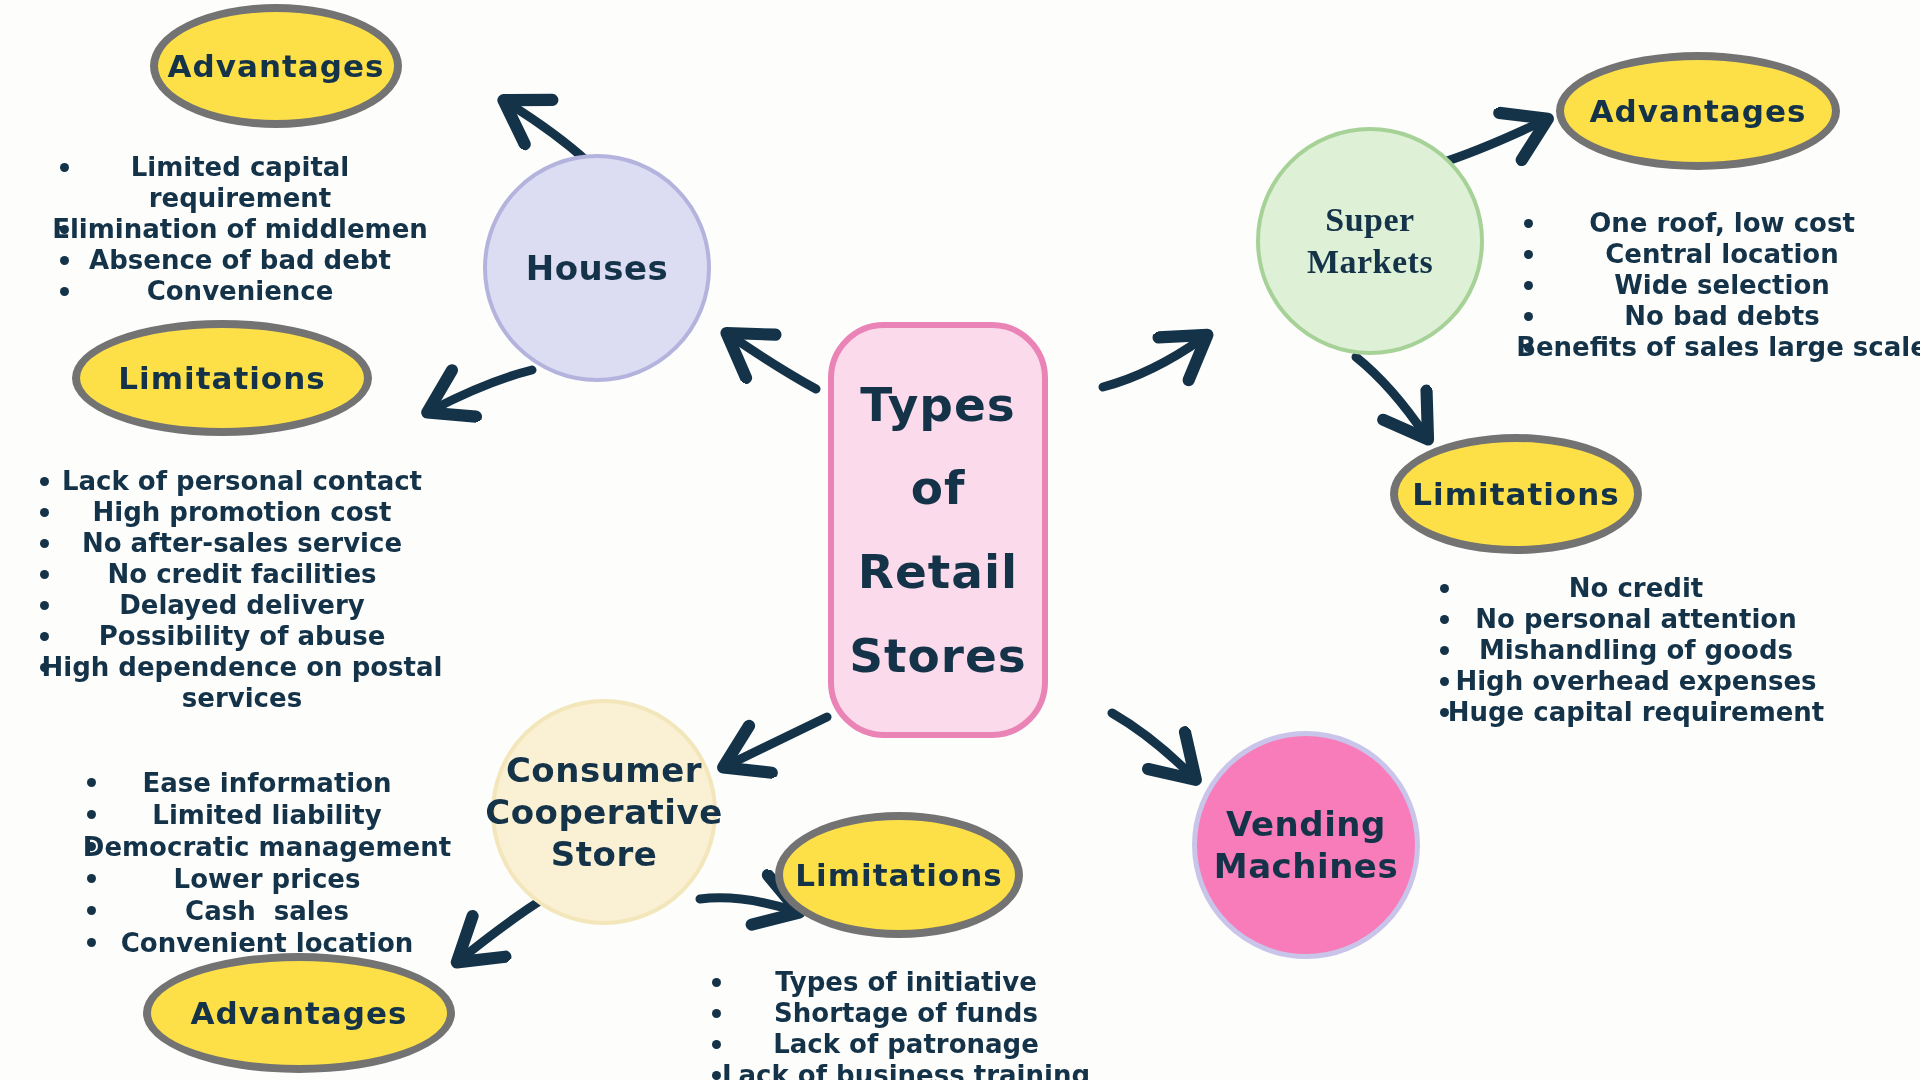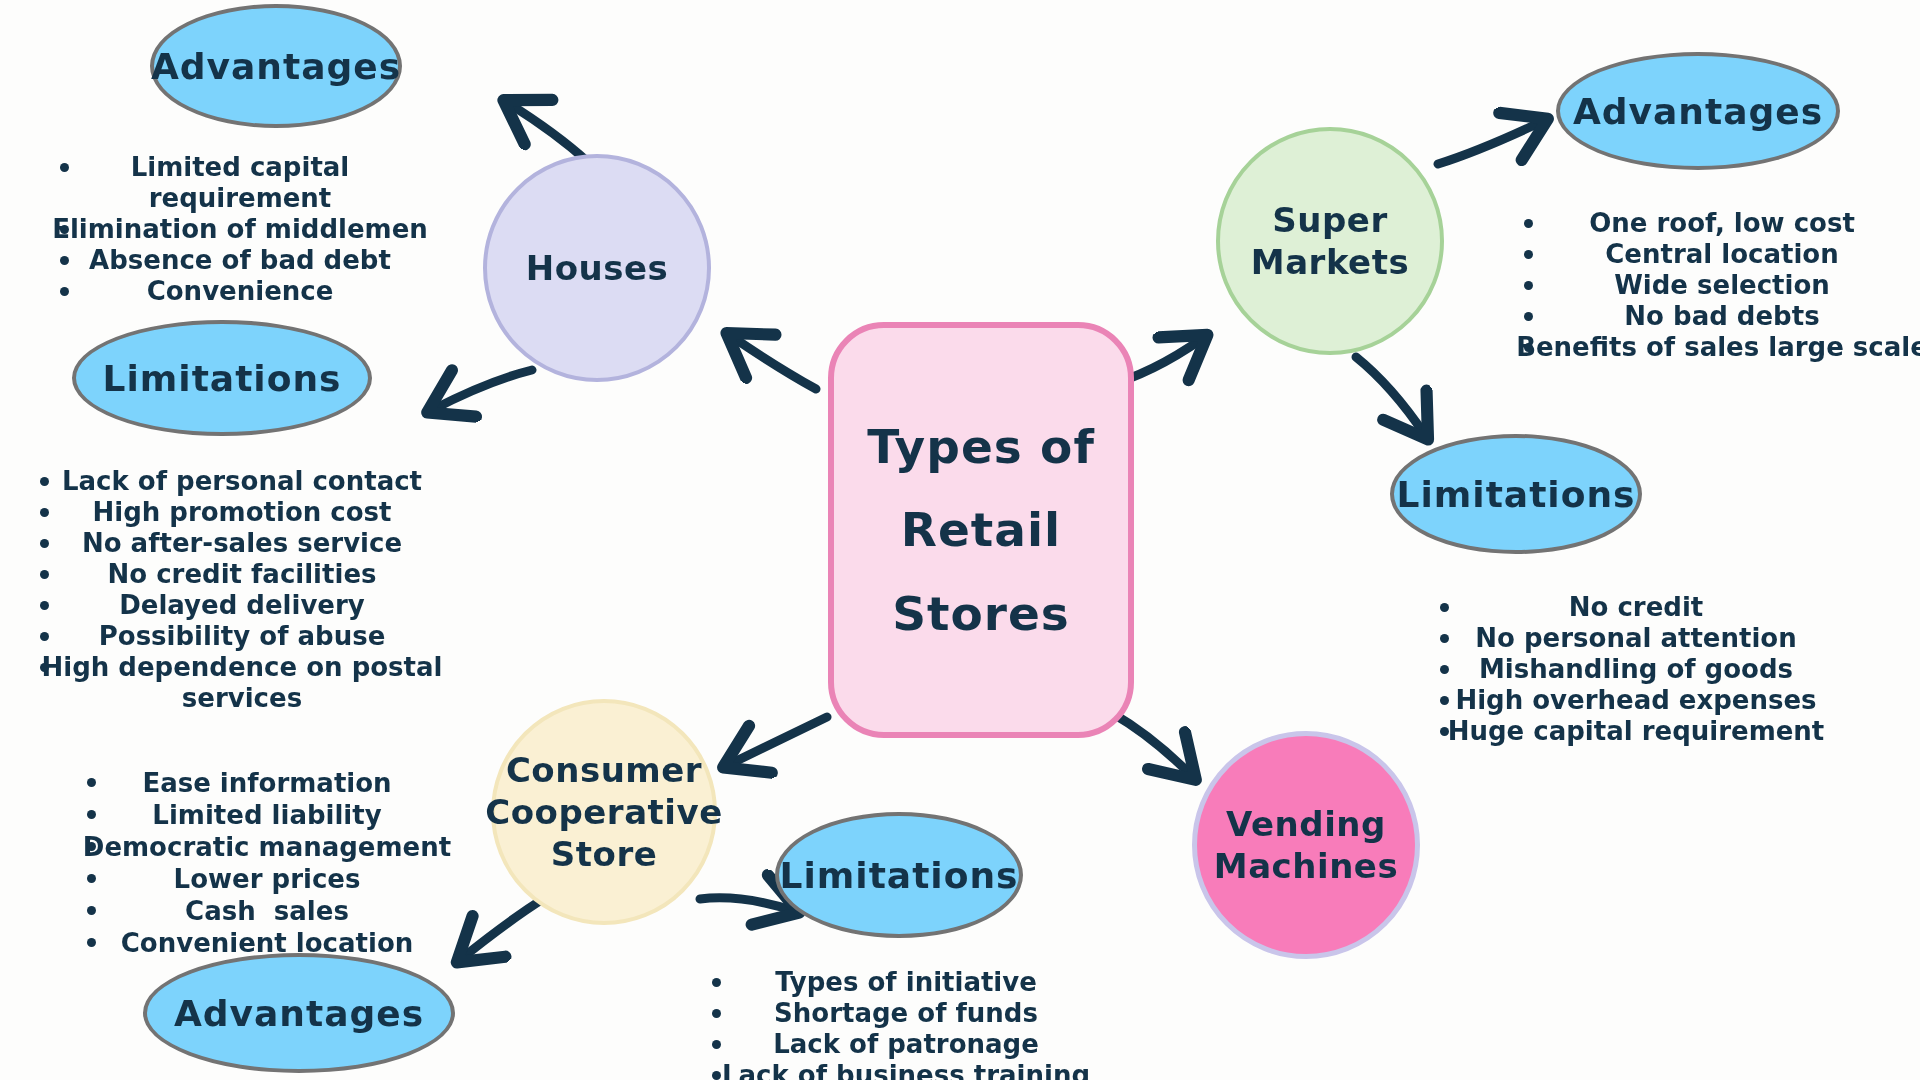--- a/index.html
+++ b/index.html
@@ -4,22 +4,22 @@
 <style>
   html,body{margin:0;padding:0;background:#ffffff;}
   .canvas{
     position:relative;width:1920px;height:1080px;overflow:hidden;
     background:#fdfdfc;
     font-family:"DejaVu Sans",sans-serif;
     color:#143349;
   }
   .node{position:absolute;display:flex;align-items:center;justify-content:center;
     text-align:center;font-weight:bold;box-sizing:border-box;}
-  .ellipse{background:#7dd3fc;border:4px solid #737373;border-radius:50%;
-    font-size:36px;letter-spacing:1px;}
+  .ellipse{background:#fde047;border:8px solid #737373;border-radius:50%;
+    font-size:31px;letter-spacing:1px;}
   .circle{border-radius:50%;font-size:34px;line-height:1.24;letter-spacing:0.5px;
     flex-direction:column;}
   .circle-mail{background:#dcdcf3;border:4px solid #b3b3dd;}
   .circle-super{background:#def0d6;border:4px solid #a6d298;}
   .circle-consumer{background:#faf0d3;border:4px solid #f3e6bb;}
   .circle-vending{background:#f87cba;border:5px solid #c9c5ea;}
   .center-box{
     background:#fbdbeb;border:6px solid #ea84b6;border-radius:56px;
     flex-direction:column;font-size:47px;line-height:1.78;letter-spacing:1px;
   }
@@ -51,21 +51,21 @@
       <path d="M1103,387 Q1152,374 1203,338"></path>
       <path d="M1438,164 Q1482,150 1543,121"></path>
       <path d="M1356,357 Q1392,386 1425,435"></path>
       <path d="M827,717 Q788,736 728,765"></path>
       <path d="M1112,713 Q1152,736 1192,776"></path>
       <path d="M546,897 Q508,921 461,959"></path>
       <path d="M700,899 Q742,894 794,911"></path>
     </g>
   </svg>
 
-  <div class="node center-box" style="left:828px;top:322px;width:306px;height:416px;">
+  <div class="node center-box" style="left:828px;top:322px;width:220px;height:416px;">
     <div>Types of</div>
     <div>Retail</div>
     <div>Stores</div>
   </div>
 
   <div class="node circle circle-mail" style="left:483px;top:154px;width:228px;height:228px;">
     <div>Houses</div>
   </div>
 
   <div class="node ellipse" style="left:150px;top:4px;width:252px;height:124px;">Advantages</div>
@@ -82,38 +82,38 @@
   <ul class="blist" style="left:8px;top:450px;width:436px;">
     <li>Lack of personal contact</li>
     <li>High promotion cost</li>
     <li>No after-sales service</li>
     <li>No credit facilities</li>
     <li>Delayed delivery</li>
     <li>Possibility of abuse</li>
     <li>High dependence on postal services</li>
   </ul>
 
-  <div class="node circle circle-super" style="left:1216px;top:127px;width:228px;height:228px;">
+  <div class="node circle circle-super" style="left:1256px;top:127px;width:228px;height:228px;font-family:Liberation Serif, serif;">
     <div>Super</div>
     <div>Markets</div>
   </div>
 
   <div class="node ellipse" style="left:1556px;top:52px;width:284px;height:118px;">Advantages</div>
 
   <ul class="blist" style="left:1492px;top:192px;width:428px;">
     <li>One roof, low cost</li>
     <li>Central location</li>
     <li>Wide selection</li>
     <li>No bad debts</li>
     <li>Benefits of sales large scale</li>
   </ul>
 
   <div class="node ellipse" style="left:1390px;top:434px;width:252px;height:120px;">Limitations</div>
 
-  <ul class="blist" style="left:1408px;top:576px;width:424px;">
+  <ul class="blist" style="left:1408px;top:557px;width:424px;">
     <li>No credit</li>
     <li>No personal attention</li>
     <li>Mishandling of goods</li>
     <li>High overhead expenses</li>
     <li>Huge capital requirement</li>
   </ul>
 
   <div class="node circle circle-consumer" style="left:491px;top:699px;width:226px;height:226px;">
     <div>Consumer</div>
     <div>Cooperative</div>

